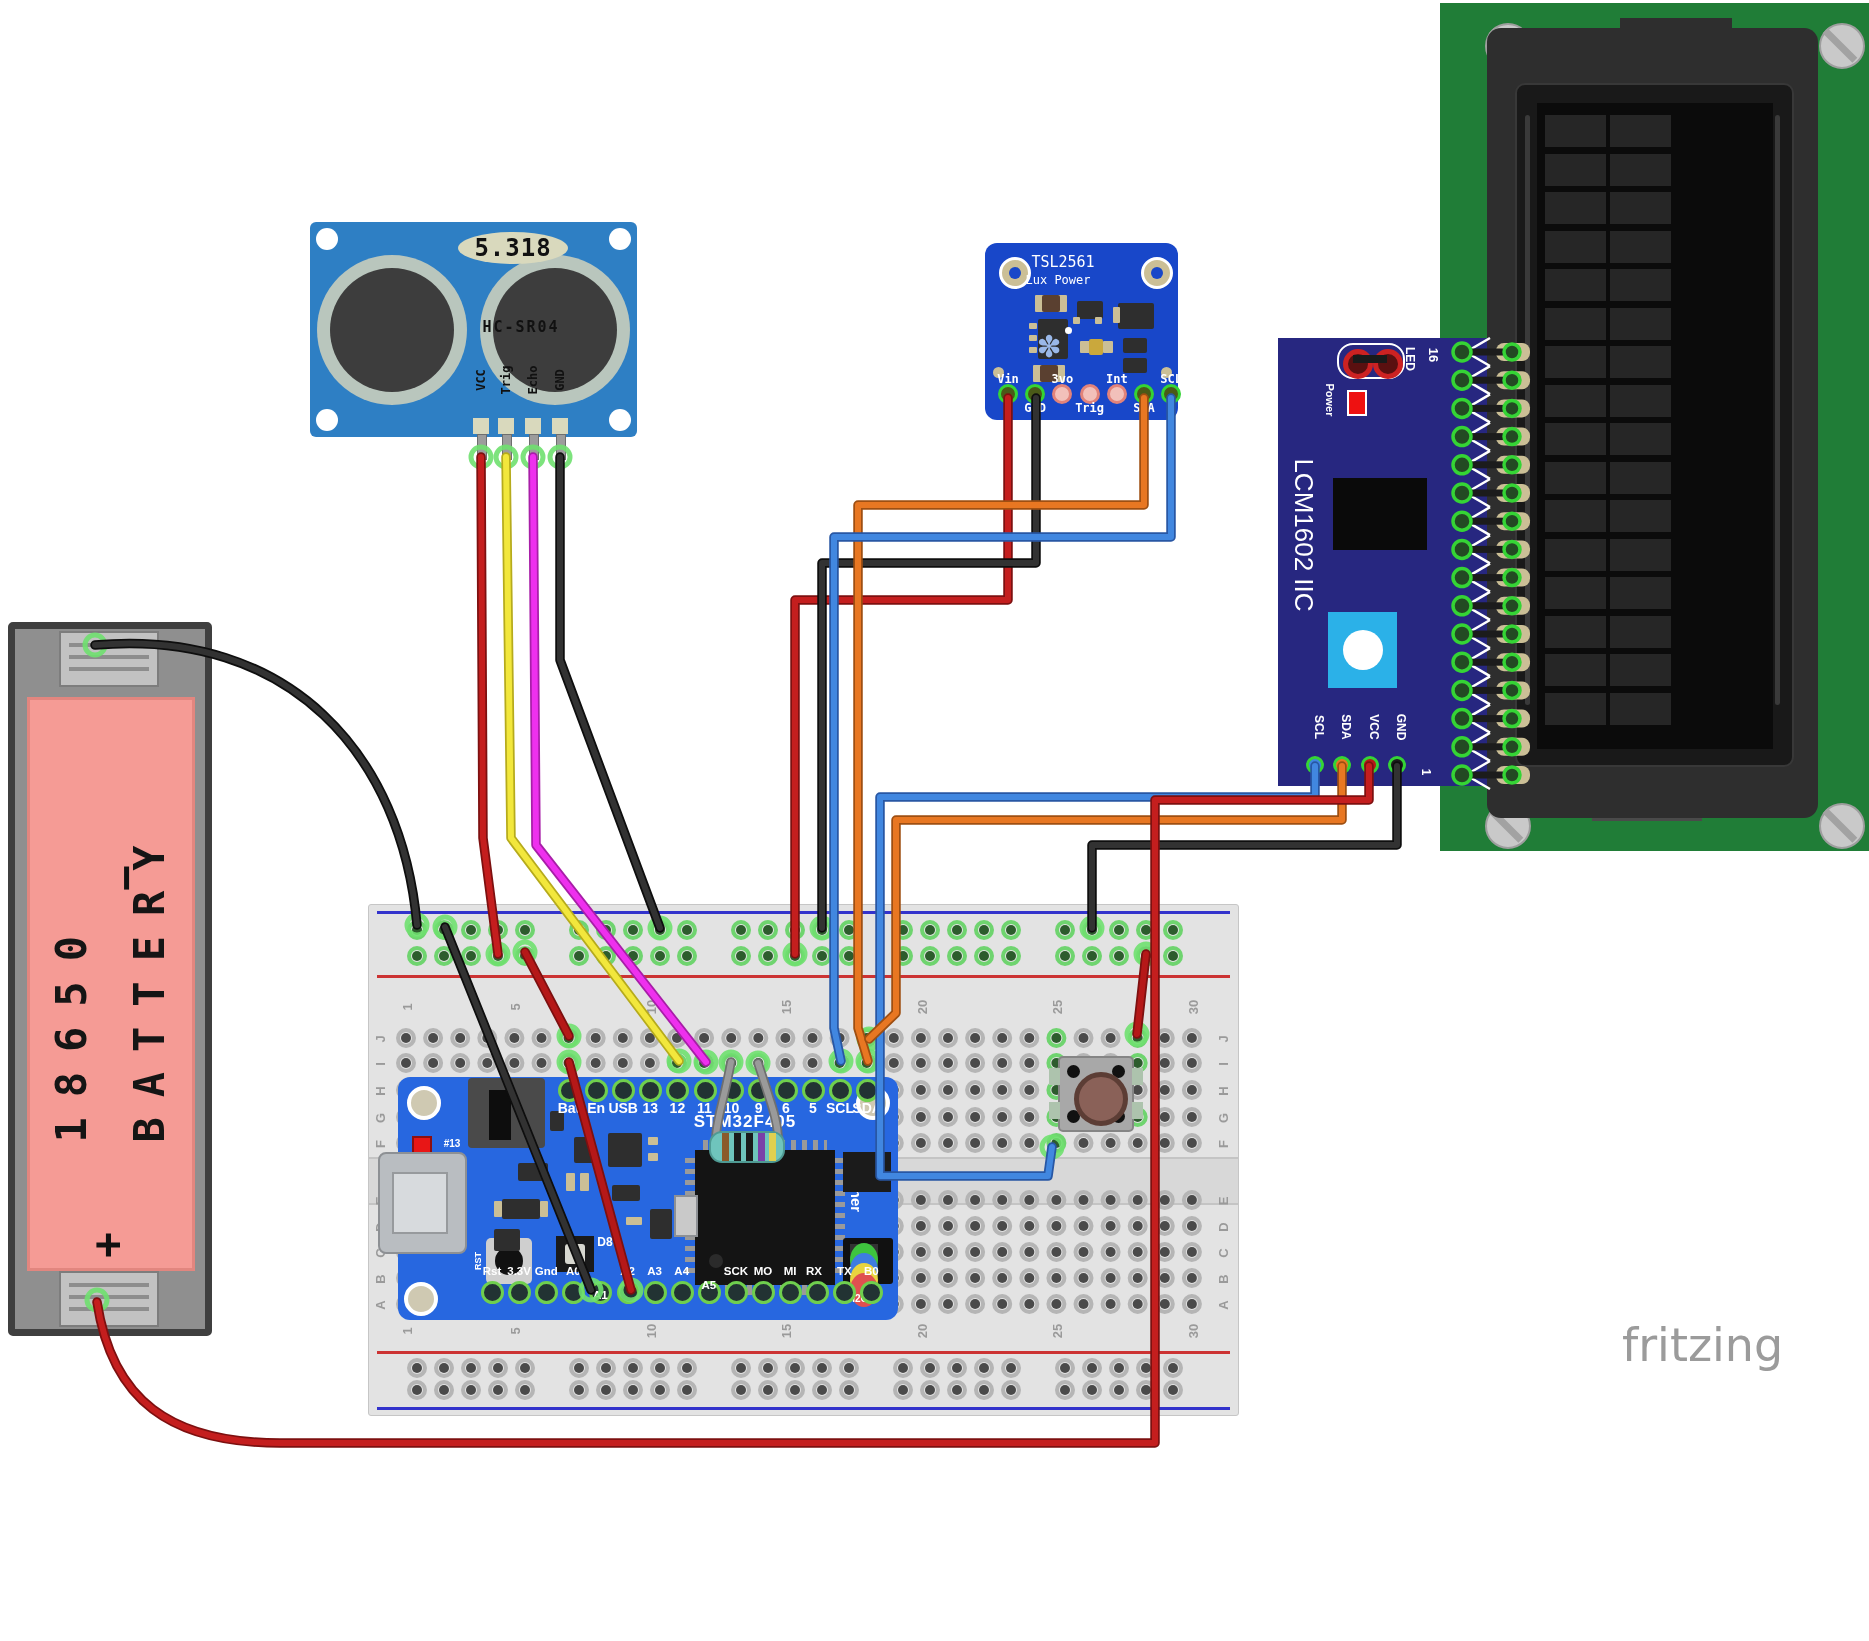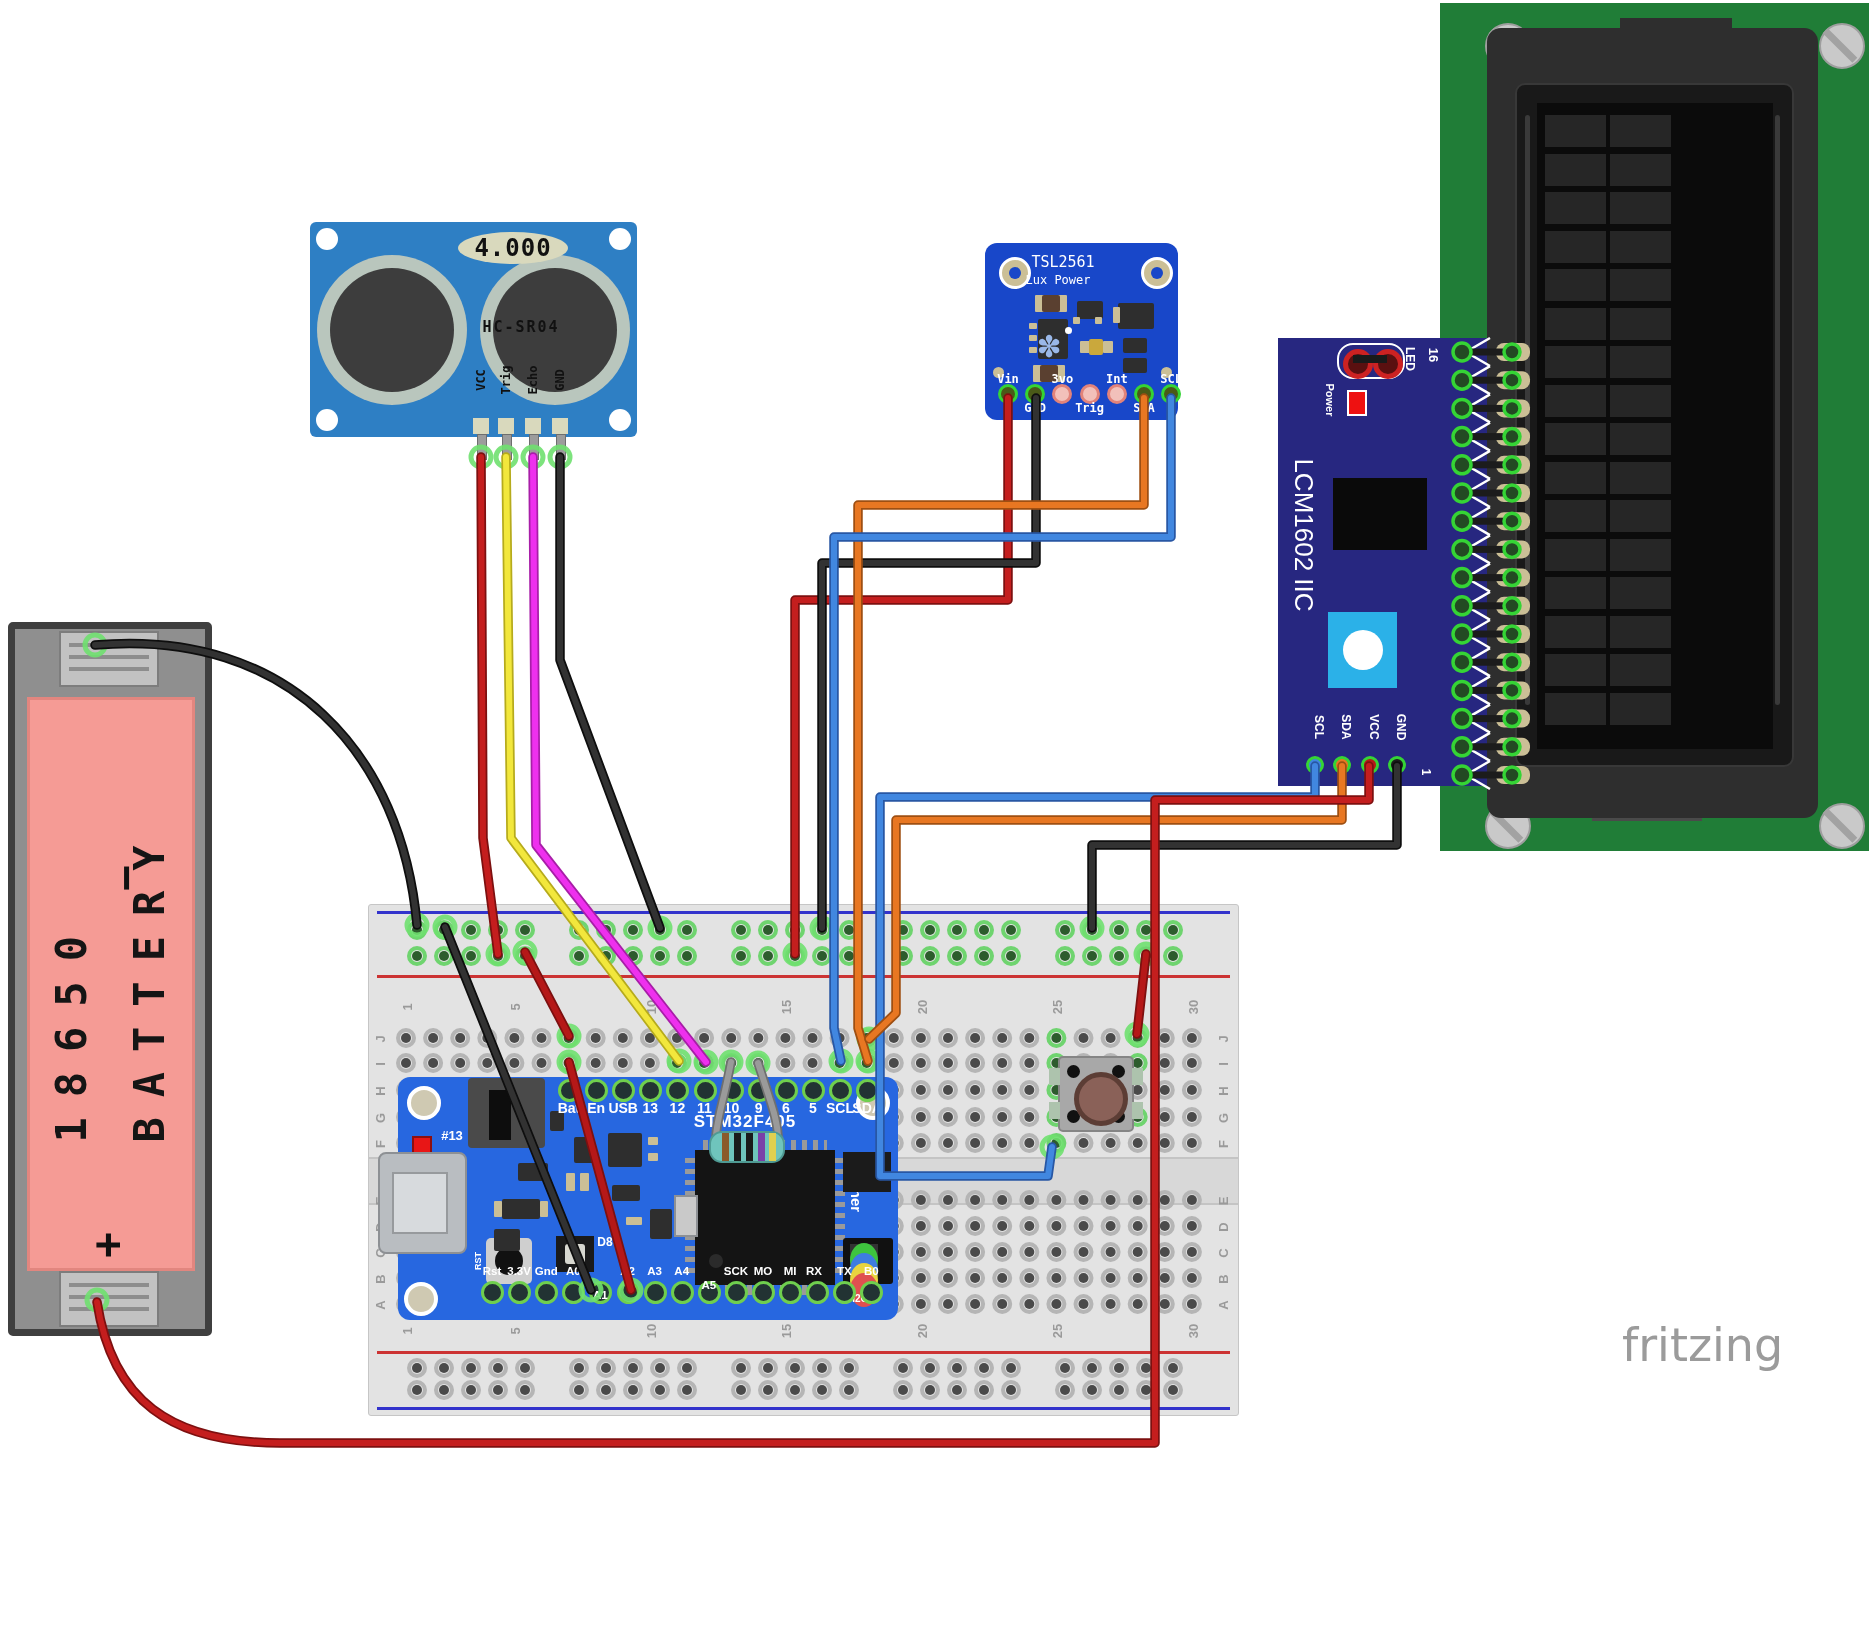--- a/index.html
+++ b/index.html
@@ -1082,21 +1082,21 @@
     <div class="hc-hole" style="left:6px;top:6px;"></div>
     <div class="hc-hole" style="left:299px;top:6px;"></div>
     <div class="hc-hole" style="left:6px;top:187px;"></div>
     <div class="hc-hole" style="left:299px;top:187px;"></div>
     <div class="hc-ring" style="left:7px;top:33px;width:150px;height:150px;">
         <div></div>
       </div>
     <div class="hc-ring" style="left:170px;top:33px;width:150px;height:150px;">
         <div></div>
       </div>
-    <div id="hc-crystal" class="mono">4.000</div>
+    <div id="hc-crystal" class="mono">5.318</div>
     <span class="pinlabel mono" style="left:211px;top:105px;color:#111;font-size:15px;letter-spacing:2px;">HC-SR04</span>
   <span style="position:absolute;left:163px;top:196px;width:16px;height:16px;background:#d9d9bd;"></span>
       <span style="position:absolute;left:167px;top:212px;width:8px;height:24px;background:#9c9c9c;border:1px solid #6e6e6e;"></span>
       <span style="position:absolute;left:171px;top:158px;color:#111;font-size:12px;font-weight:bold;" class="mono vrotccw">VCC</span>
       <span style="position:absolute;left:188px;top:196px;width:16px;height:16px;background:#d9d9bd;"></span>
       <span style="position:absolute;left:192px;top:212px;width:8px;height:24px;background:#9c9c9c;border:1px solid #6e6e6e;"></span>
       <span style="position:absolute;left:196px;top:158px;color:#111;font-size:12px;font-weight:bold;" class="mono vrotccw">Trig</span>
       <span style="position:absolute;left:215px;top:196px;width:16px;height:16px;background:#d9d9bd;"></span>
       <span style="position:absolute;left:219px;top:212px;width:8px;height:24px;background:#9c9c9c;border:1px solid #6e6e6e;"></span>
       <span style="position:absolute;left:223px;top:158px;color:#111;font-size:12px;font-weight:bold;" class="mono vrotccw">Echo</span>
@@ -1106,21 +1106,21 @@
     </div>
 
   <div id="feather" class="abs">
     <div class="fth-hole" style="left:9px;top:9px;"></div>
     <div class="fth-hole" style="left:6px;top:205px;"></div>
     <div class="fth-hole" style="left:458px;top:9px;"></div>
     <div id="pwr-switch">
         <div></div>
       </div>
     <div id="led13"></div>
-    <span class="pinlabel" style="left:54px;top:58px;font-size:13px;">#13</span>
+    <span class="pinlabel" style="left:54px;top:66px;font-size:10px;">#13</span>
     <div id="usb">
         <div></div>
       </div>
     <span class="pinlabel" style="left:347px;top:45px;font-size:17px;letter-spacing:1px;">STM32F405</span>
     <div id="qfp">
       <div class="qfp-pins" style="left:-10px;top:8px;width:10px;height:119px;background:repeating-linear-gradient(180deg,#9a9a9a 0 5px,#2767e0 5px 11px);"></div>
       <div class="qfp-pins" style="right:-10px;top:8px;width:10px;height:119px;background:repeating-linear-gradient(180deg,#9a9a9a 0 5px,#2767e0 5px 11px);"></div>
       <div class="qfp-pins" style="top:-10px;left:8px;height:10px;width:124px;background:repeating-linear-gradient(90deg,#9a9a9a 0 5px,#2767e0 5px 11px);"></div>
       <div class="qfp-pins" style="bottom:-10px;left:8px;height:10px;width:124px;background:repeating-linear-gradient(90deg,#9a9a9a 0 5px,#2767e0 5px 11px);"></div>
       <div style="position:absolute;left:14px;top:104px;width:14px;height:14px;border-radius:50%;background:#2b2b2b;"></div>

